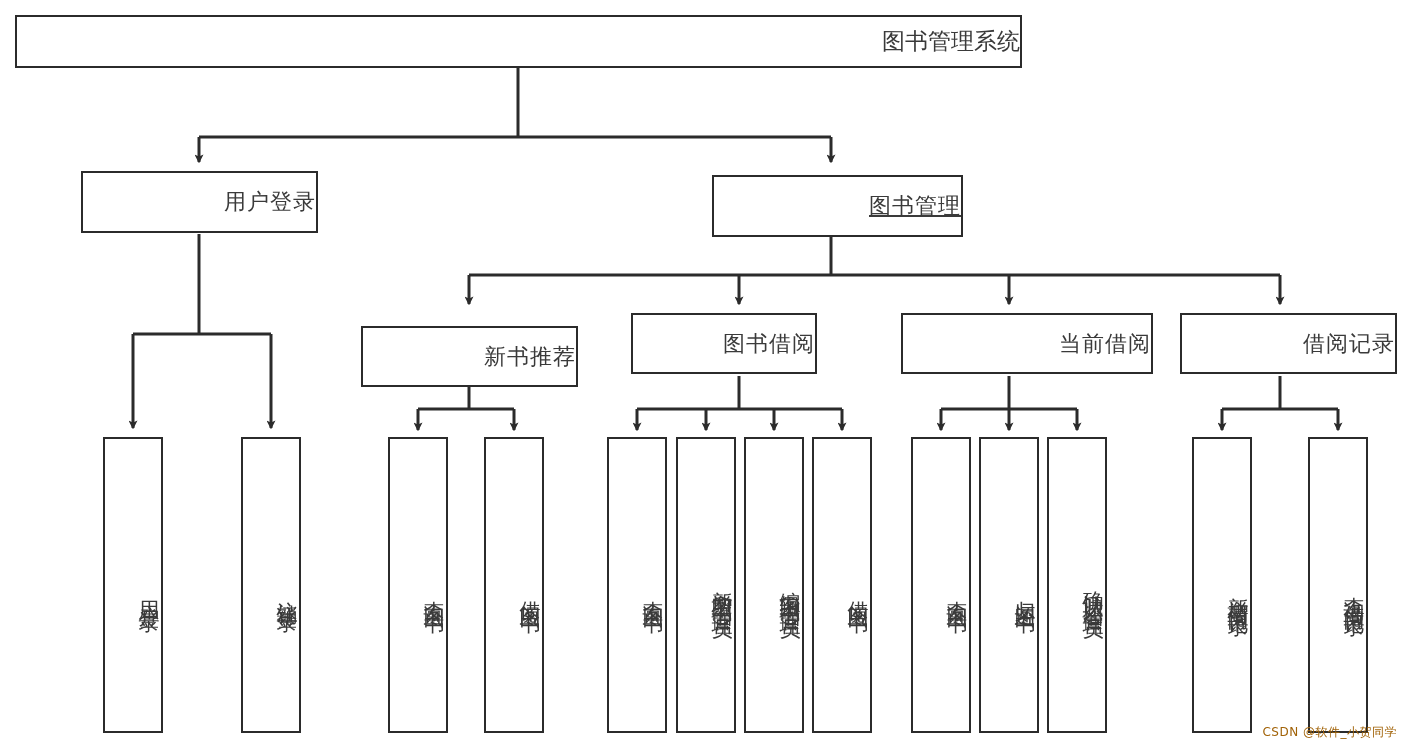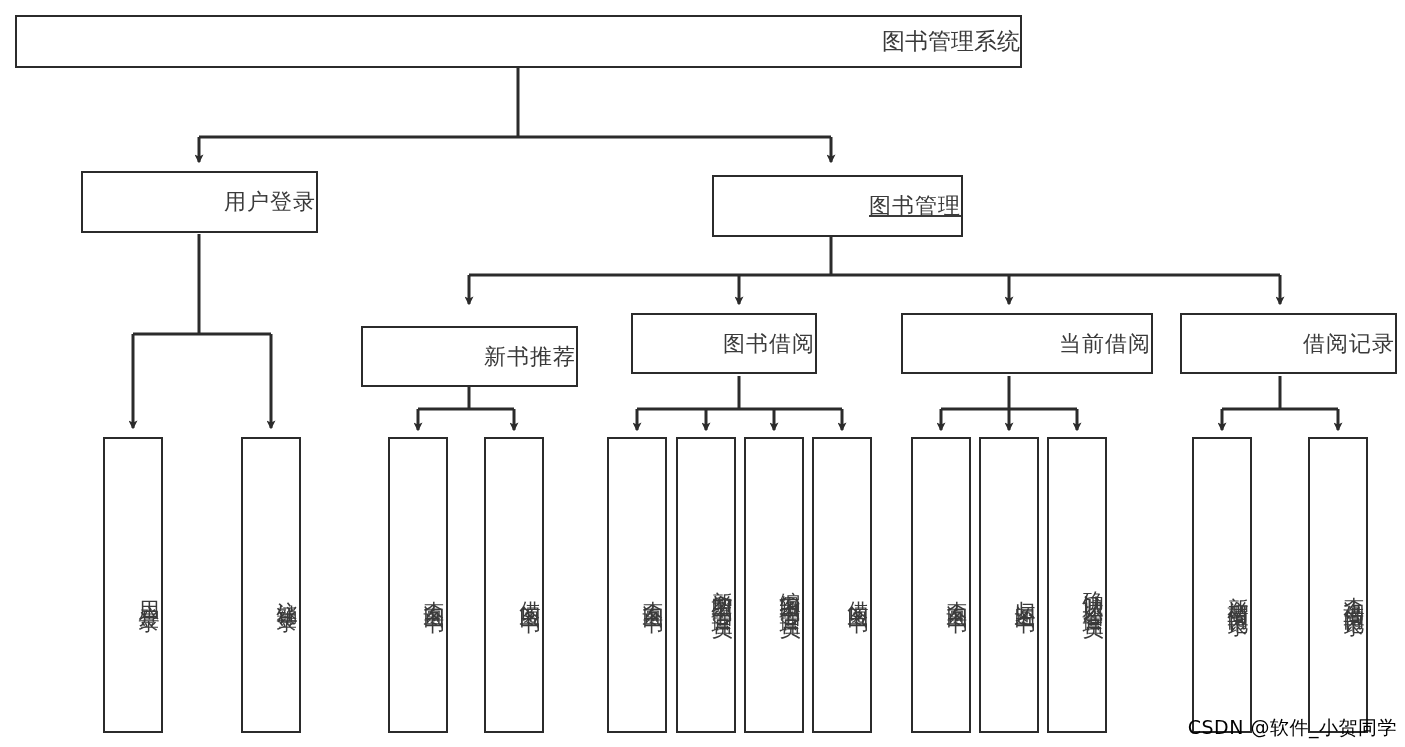--- a/index.html
+++ b/index.html
@@ -55,22 +55,22 @@
   }
   .node.v .vlabel {
     writing-mode: vertical-rl;
     text-orientation: upright;
     display: block;
   }
   .watermark {
     position: absolute;
     right: 8px;
     bottom: 6px;
-    font-size: 19px;
-    color: #000000;
+    font-size: 12px;
+    color: #a16207;
     letter-spacing: 0.5px;
     white-space: nowrap;
     user-select: none;
   }
 </style>
 </head>
 <body>
 
 <div id="diagram-root">
 

